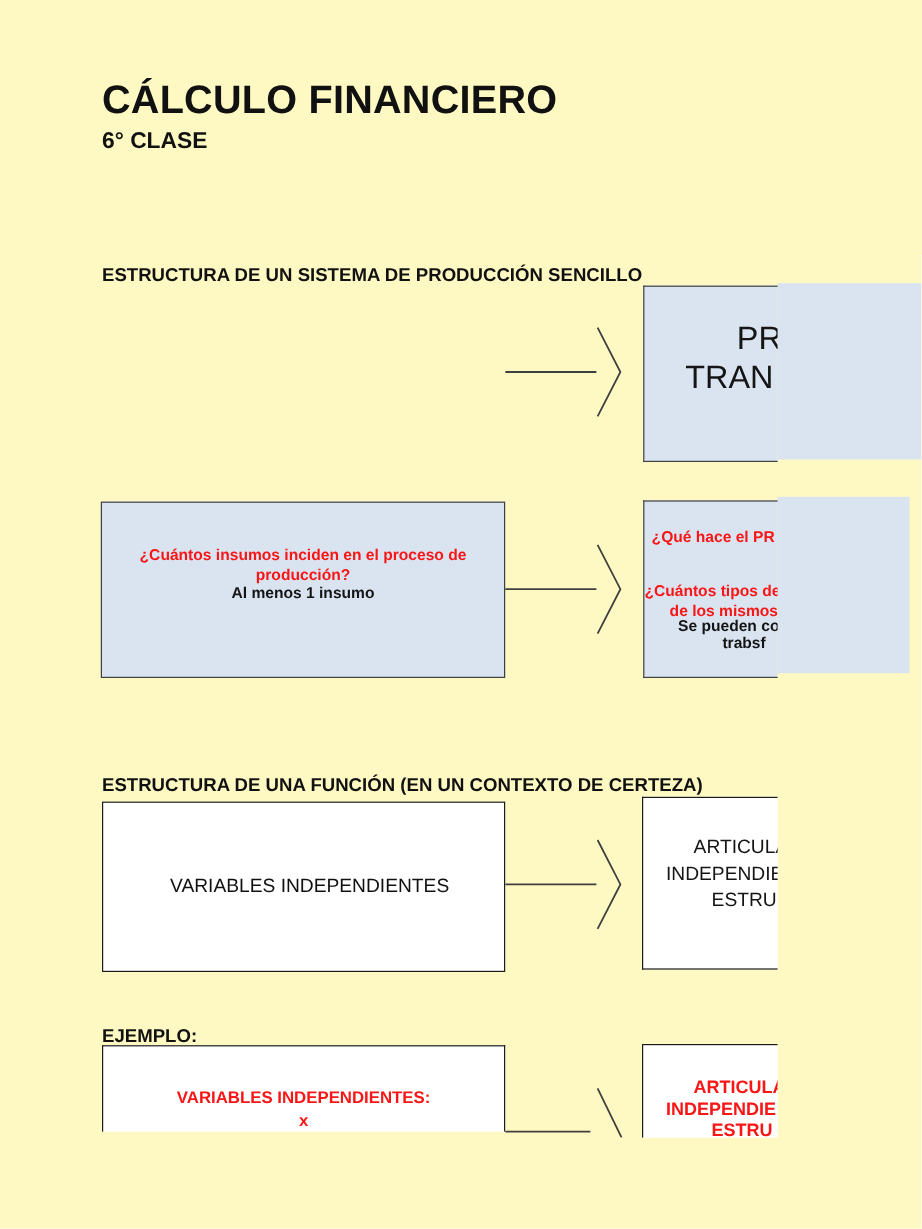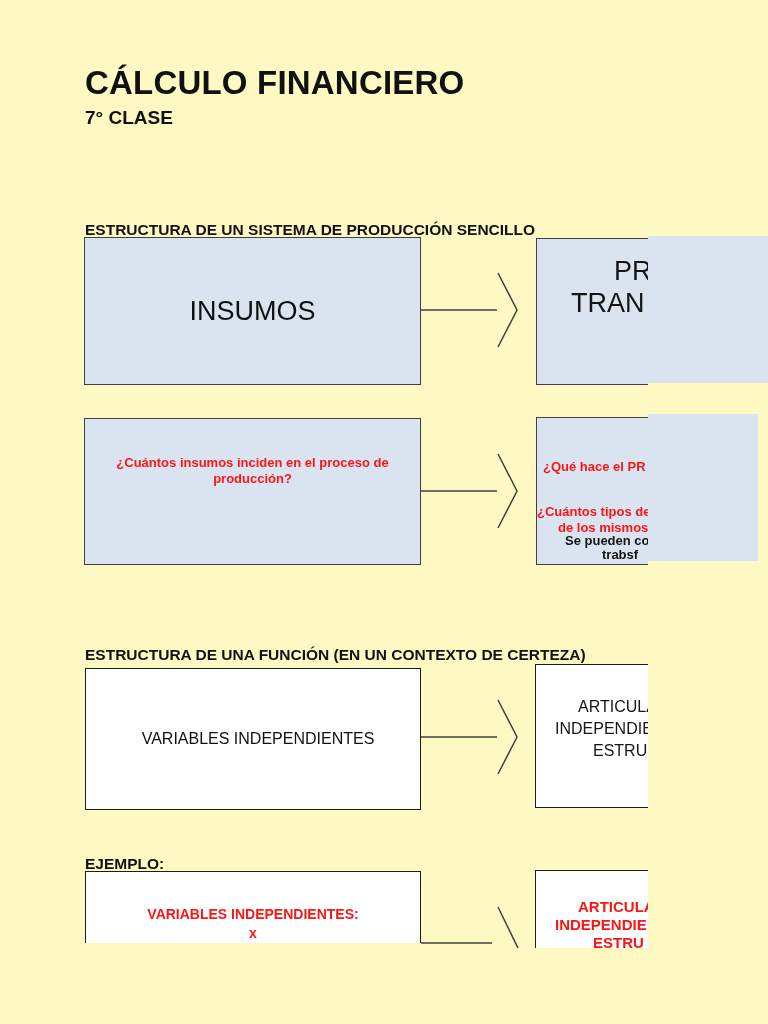--- a/index.html
+++ b/index.html
@@ -22,55 +22,53 @@
   .center-flex{display:flex;align-items:center;justify-content:center;}
   .center-col{text-align:center;}
   .arrow{stroke:var(--line,#3f3f3f);stroke-width:1.5;fill:none;}
 </style>
 </head>
 <body>
 
 <div class="page">
 
   <div class="abs h-title" style="left:85px;top:64px;">CÁLCULO FINANCIERO</div>
-  <div class="abs h-sub" style="left:85px;top:107px;">7° CLASE</div>
+  <div class="abs h-sub" style="left:85px;top:107px;">6° CLASE</div>
 
   <div class="abs h-sec" style="left:85px;top:191px;">ESTRUCTURA DE UN SISTEMA DE PRODUCCIÓN SENCILLO</div>
 
-  <div class="abs box-blue center-flex" style="left:84px;top:237px;width:337px;height:148px;">
-    <span style="font-size:27px;">INSUMOS</span>
-  </div>
 
   <svg class="abs arrow" style="left:421px;top:271px;" width="100" height="80" viewBox="0 0 100 80">
     <line x1="0" y1="39" x2="76" y2="39"></line>
     <polyline points="77,2 96,39 77,76"></polyline>
   </svg>
 
   <div class="abs fill-blue" style="left:648px;top:236px;width:120px;height:147px;"></div>
   <div class="abs box-blue-noR" style="left:536px;top:238px;width:112px;height:147px;"></div>
-  <div class="abs clipwrap" style="left:537px;top:223px;width:111px;height:130px;">
+  <div class="abs clipwrap" style="left:537px;top:234px;width:111px;height:130px;">
     <span class="frag blk" style="left:77px;top:33px;font-size:27px;">PR</span>
     <span class="frag blk" style="left:34px;top:65px;font-size:27px;">TRAN</span>
   </div>
 
   <div class="abs box-blue" style="left:84px;top:418px;width:337px;height:147px;">
     <div class="center-col" style="padding-top:36px;font-size:13px;font-weight:bold;line-height:15.5px;">
       <div class="red">¿Cuántos insumos inciden en el proceso de</div>
       <div class="red">producción?</div>
+      <div class="blk">Al menos 1 insumo</div>
     </div>
   </div>
 
   <svg class="abs arrow" style="left:421px;top:452px;" width="100" height="80" viewBox="0 0 100 80">
     <line x1="0" y1="39" x2="76" y2="39"></line>
     <polyline points="77,2 96,39 77,76"></polyline>
   </svg>
 
   <div class="abs fill-blue" style="left:648px;top:414px;width:110px;height:147px;"></div>
   <div class="abs box-blue-noR" style="left:536px;top:417px;width:112px;height:148px;"></div>
-  <div class="abs clipwrap" style="left:537px;top:417px;width:111px;height:179px;font-size:13px;font-weight:bold;margin-top:19px;">
+  <div class="abs clipwrap" style="left:537px;top:417px;width:111px;height:179px;font-size:13px;font-weight:bold;">
     <span class="frag red" style="left:6px;top:23px;">¿Qué hace el PR</span>
     <span class="frag red" style="left:0px;top:68px;">¿Cuántos tipos de</span>
     <span class="frag red" style="left:21px;top:84px;">de los mismos</span>
     <span class="frag blk" style="left:28px;top:97px;">Se pueden co</span>
     <span class="frag blk" style="left:65px;top:111px;">trabsf</span>
   </div>
 
   <div class="abs h-sec" style="left:85px;top:616px;">ESTRUCTURA DE UNA FUNCIÓN (EN UN CONTEXTO DE CERTEZA)</div>
 
   <div class="abs box-white center-flex" style="left:85px;top:668px;width:336px;height:142px;">

